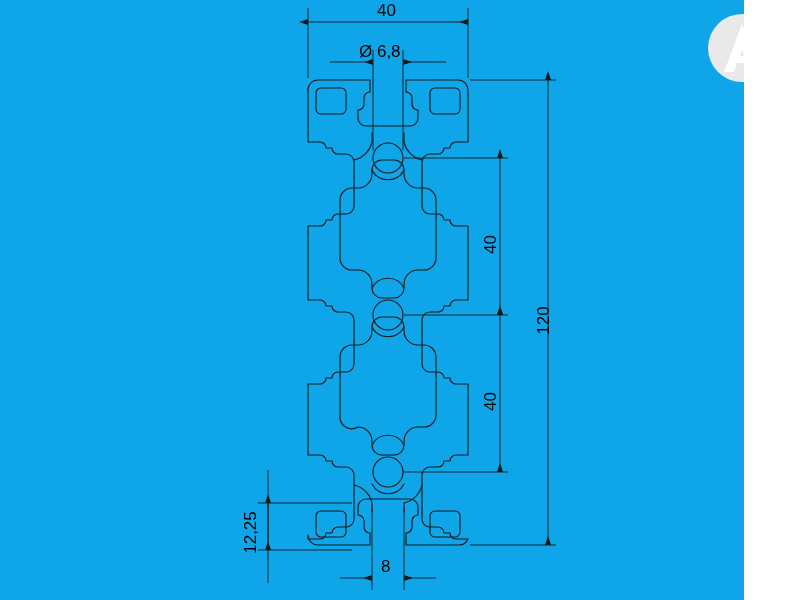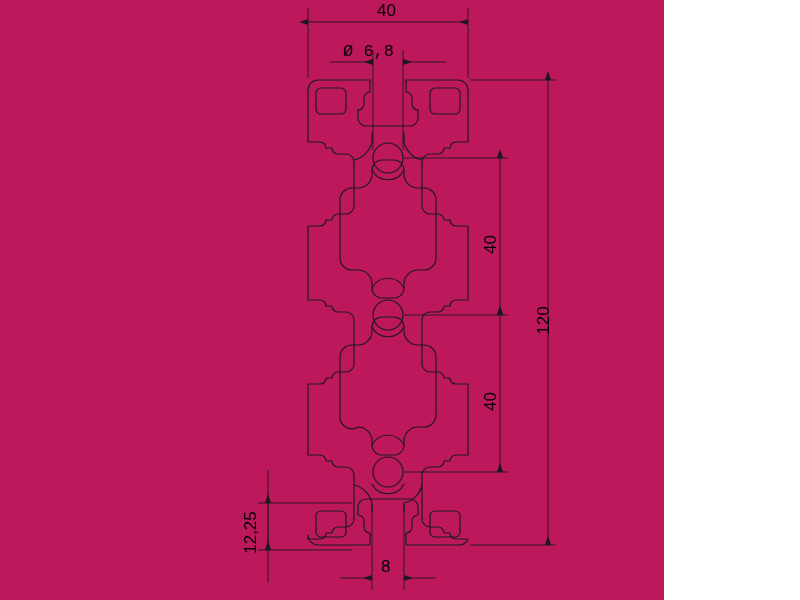--- a/index.html
+++ b/index.html
@@ -5,23 +5,23 @@
   html, body {
     margin: 0;
     padding: 0;
     background: #ffffff;
   }
   body {
     font-family: "Liberation Sans", sans-serif;
   }
   #stage {
     position: relative;
-    width: 664px;
+    width: 744px;
     height: 600px;
-    background: #be185d;
+    background: #0ea5e9;
     overflow: hidden;
   }
   #drawing {
     position: absolute;
     left: 0;
     top: 0;
     width: 800px;
     height: 600px;
   }
   .dim-text {
@@ -211,21 +211,21 @@
 
     <g class="logo-group">
       <circle cx="742" cy="48" r="34" fill="#e9e9e9"></circle>
       <path d="M 742,24 L 760,72 L 750,72 L 742,50 L 734,72 L 724,72 Z" fill="#ffffff"></path>
       <rect x="733" y="56" width="18" height="7" fill="#ffffff"></rect>
     </g>
   </svg>
 
   <div class="dim-text" style="left:377px; top:2px;">40</div>
 
-  <div class="dim-text" style="left:343px; top:43px;font-family:Liberation Mono, monospace;">Ø 6,8</div>
+  <div class="dim-text" style="left:359px; top:43px;">Ø 6,8</div>
 
   <div class="dim-text rot90" style="left:481px; top:236px;">40</div>
 
   <div class="dim-text rot90" style="left:481px; top:393px;">40</div>
 
   <div class="dim-text rot90" style="left:529px; top:312px;">120</div>
 
   <div class="dim-text rot90" style="left:229px; top:524px;">12,25</div>
 
   <div class="dim-text" style="left:381px; top:558px;">8</div>

